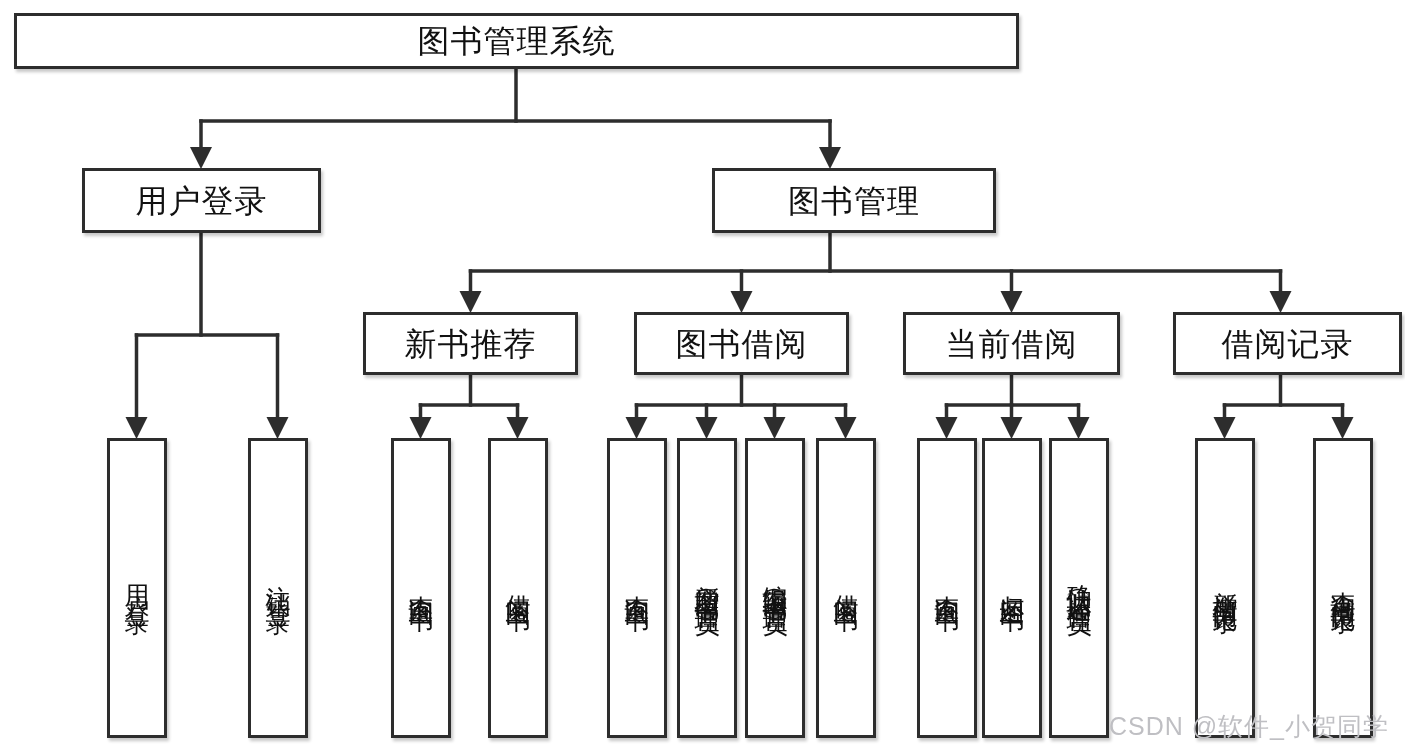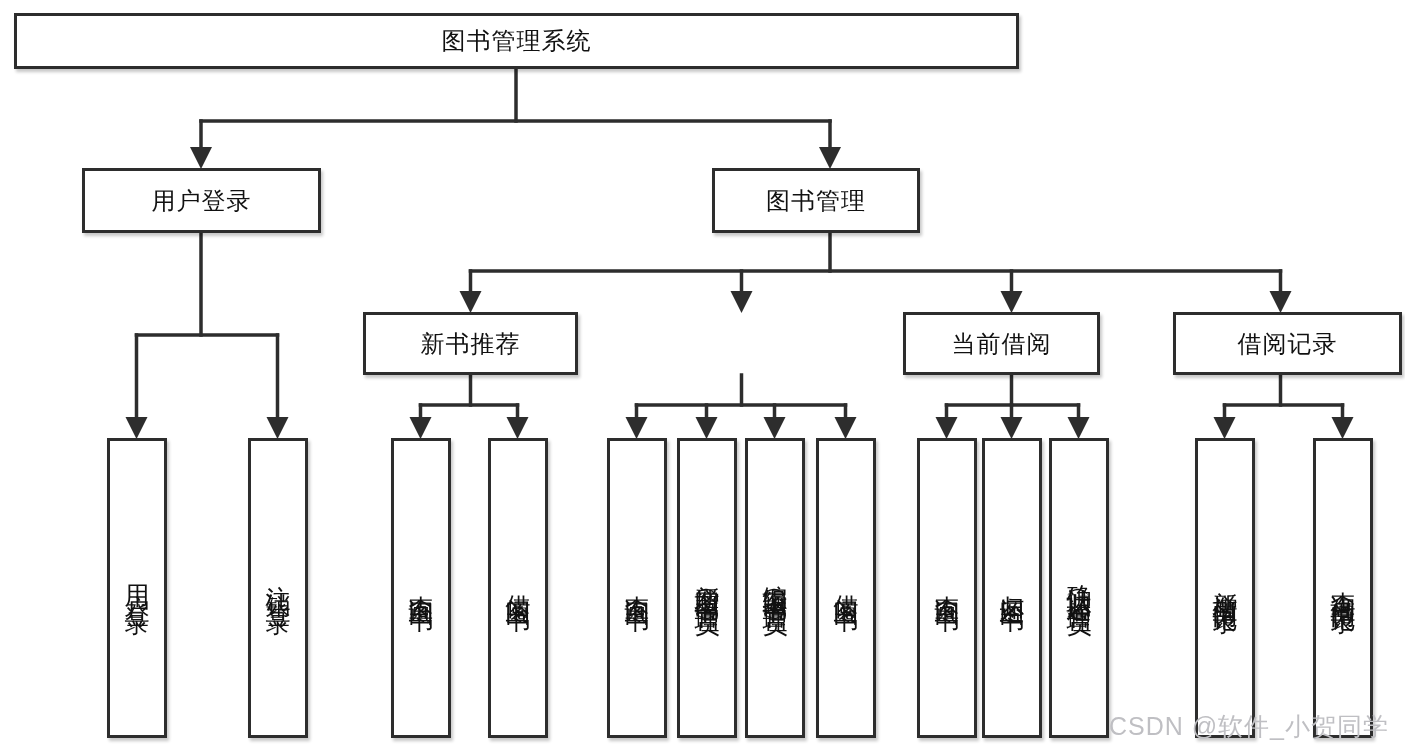--- a/index.html
+++ b/index.html
@@ -23,21 +23,21 @@
     position: absolute;
     background: var(--fill, #ffffff);
     border: 3px solid var(--border, #2d2d2d);
     box-shadow: 2px 3px 3px rgba(0,0,0,0.22);
     display: flex;
     align-items: center;
     justify-content: center;
     z-index: 2;
     line-height: 1;
   }
-  .hbox { font-size: 24px; letter-spacing: 1px; }
+  .hbox { font-size: 32px; letter-spacing: 1px; }
   .vbox { font-size: 25px; padding-bottom: 10px; }
   .vtext {
     writing-mode: vertical-rl;
     letter-spacing: 4px;
     line-height: 1;
     white-space: nowrap;
   }
   .wide .vtext { letter-spacing: 9px; }
   .watermark {
     position: absolute;
@@ -105,24 +105,25 @@
       <polygon points="1067.5,417 1089.5,417 1078.5,439" fill="#2d2d2d"></polygon>
       <line x1="1224.5" y1="405" x2="1224.5" y2="420" stroke="#2d2d2d" stroke-width="3.5" stroke-linecap="square"></line>
       <polygon points="1213.5,417 1235.5,417 1224.5,439" fill="#2d2d2d"></polygon>
       <line x1="1342.5" y1="405" x2="1342.5" y2="420" stroke="#2d2d2d" stroke-width="3.5" stroke-linecap="square"></line>
       <polygon points="1331.5,417 1353.5,417 1342.5,439" fill="#2d2d2d"></polygon>
     </svg>
 
   <div class="node hbox" style="left:14px; top:13px; width:1005px; height:56px;">图书管理系统</div>
 
   <div class="node hbox" style="left:82px; top:168px; width:239px; height:65px;">用户登录</div>
-  <div class="node hbox" style="left:712px; top:168px; width:208px; height:65px;text-align:center;">图书管理</div>
+  <div class="node hbox" style="left:712px; top:168px; width:284px; height:65px;text-align:center;">图书管理</div>
 
   <div class="node hbox" style="left:363px; top:312px; width:215px; height:63px;">新书推荐</div>
-  <div class="node hbox" style="left:903px; top:312px; width:197px; height:63px;">当前借阅</div>
+  <div class="node hbox" style="left:634px; top:312px; width:215px; height:63px;">图书借阅</div>
+  <div class="node hbox" style="left:903px; top:312px; width:217px; height:63px;">当前借阅</div>
   <div class="node hbox" style="left:1173px; top:312px; width:229px; height:63px;">借阅记录</div>
 
   <div class="node vbox wide" style="left:107px; top:438px; width:60px; height:300px;">
     <span class="vtext">用户登录</span>
   </div>
   <div class="node vbox wide" style="left:248px; top:438px; width:60px; height:300px;">
     <span class="vtext">注销登录</span>
   </div>
 
   <div class="node vbox" style="left:391px; top:438px; width:60px; height:300px;">

